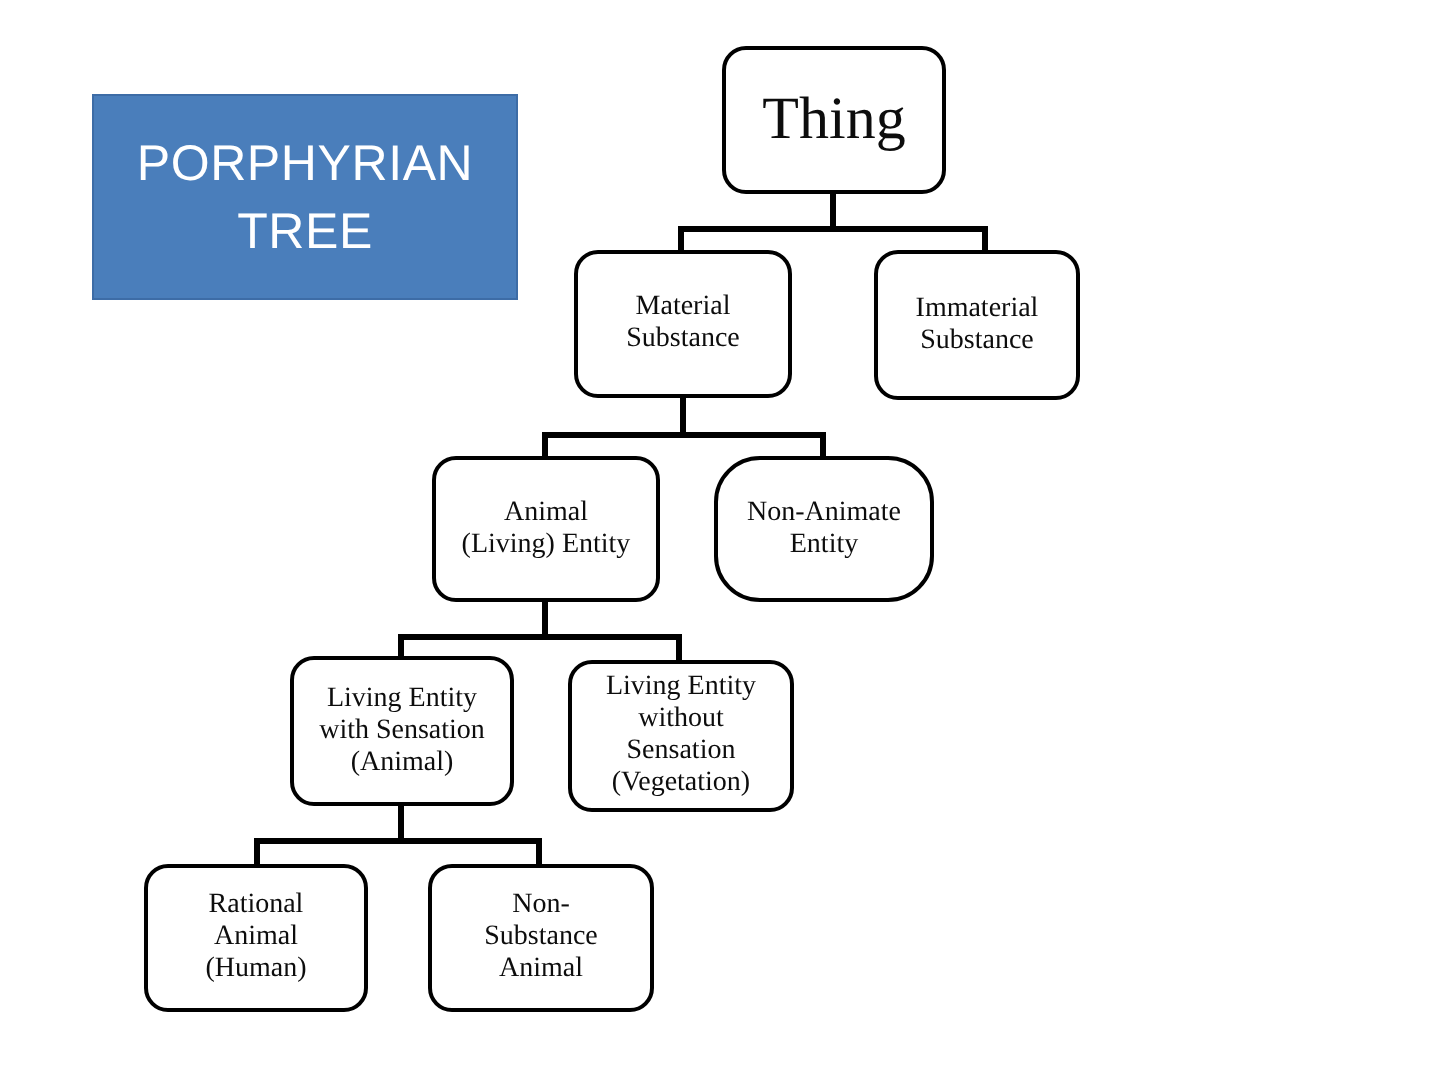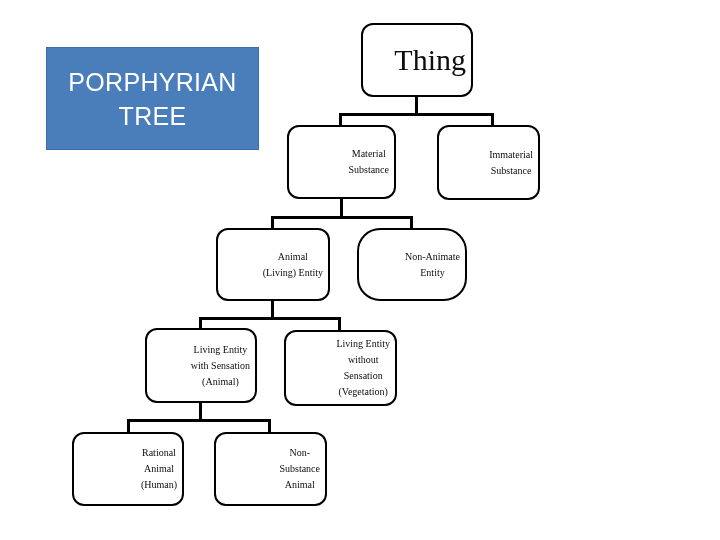--- a/index.html
+++ b/index.html
@@ -45,28 +45,28 @@
 
   
   .node {
     position: absolute;
     box-sizing: border-box;
     background: #ffffff;
     border: 2.5px solid #000000;
     border-radius: 12px;
     display: flex;
     align-items: center;
-    justify-content: flex-end;
+    justify-content: center;
     text-align: center;
     z-index: 2;
   }
   .node .label {
     font-family: "Liberation Serif", serif;
     color: #0d0d0d;
-    font-size: 10px;
+    font-size: 14px;
     line-height: 16px;
     padding: 0 5px;
     white-space: pre-line;
   }
   .node.root .label {
     font-size: 30px;
     line-height: 34px;
   }
 
   

